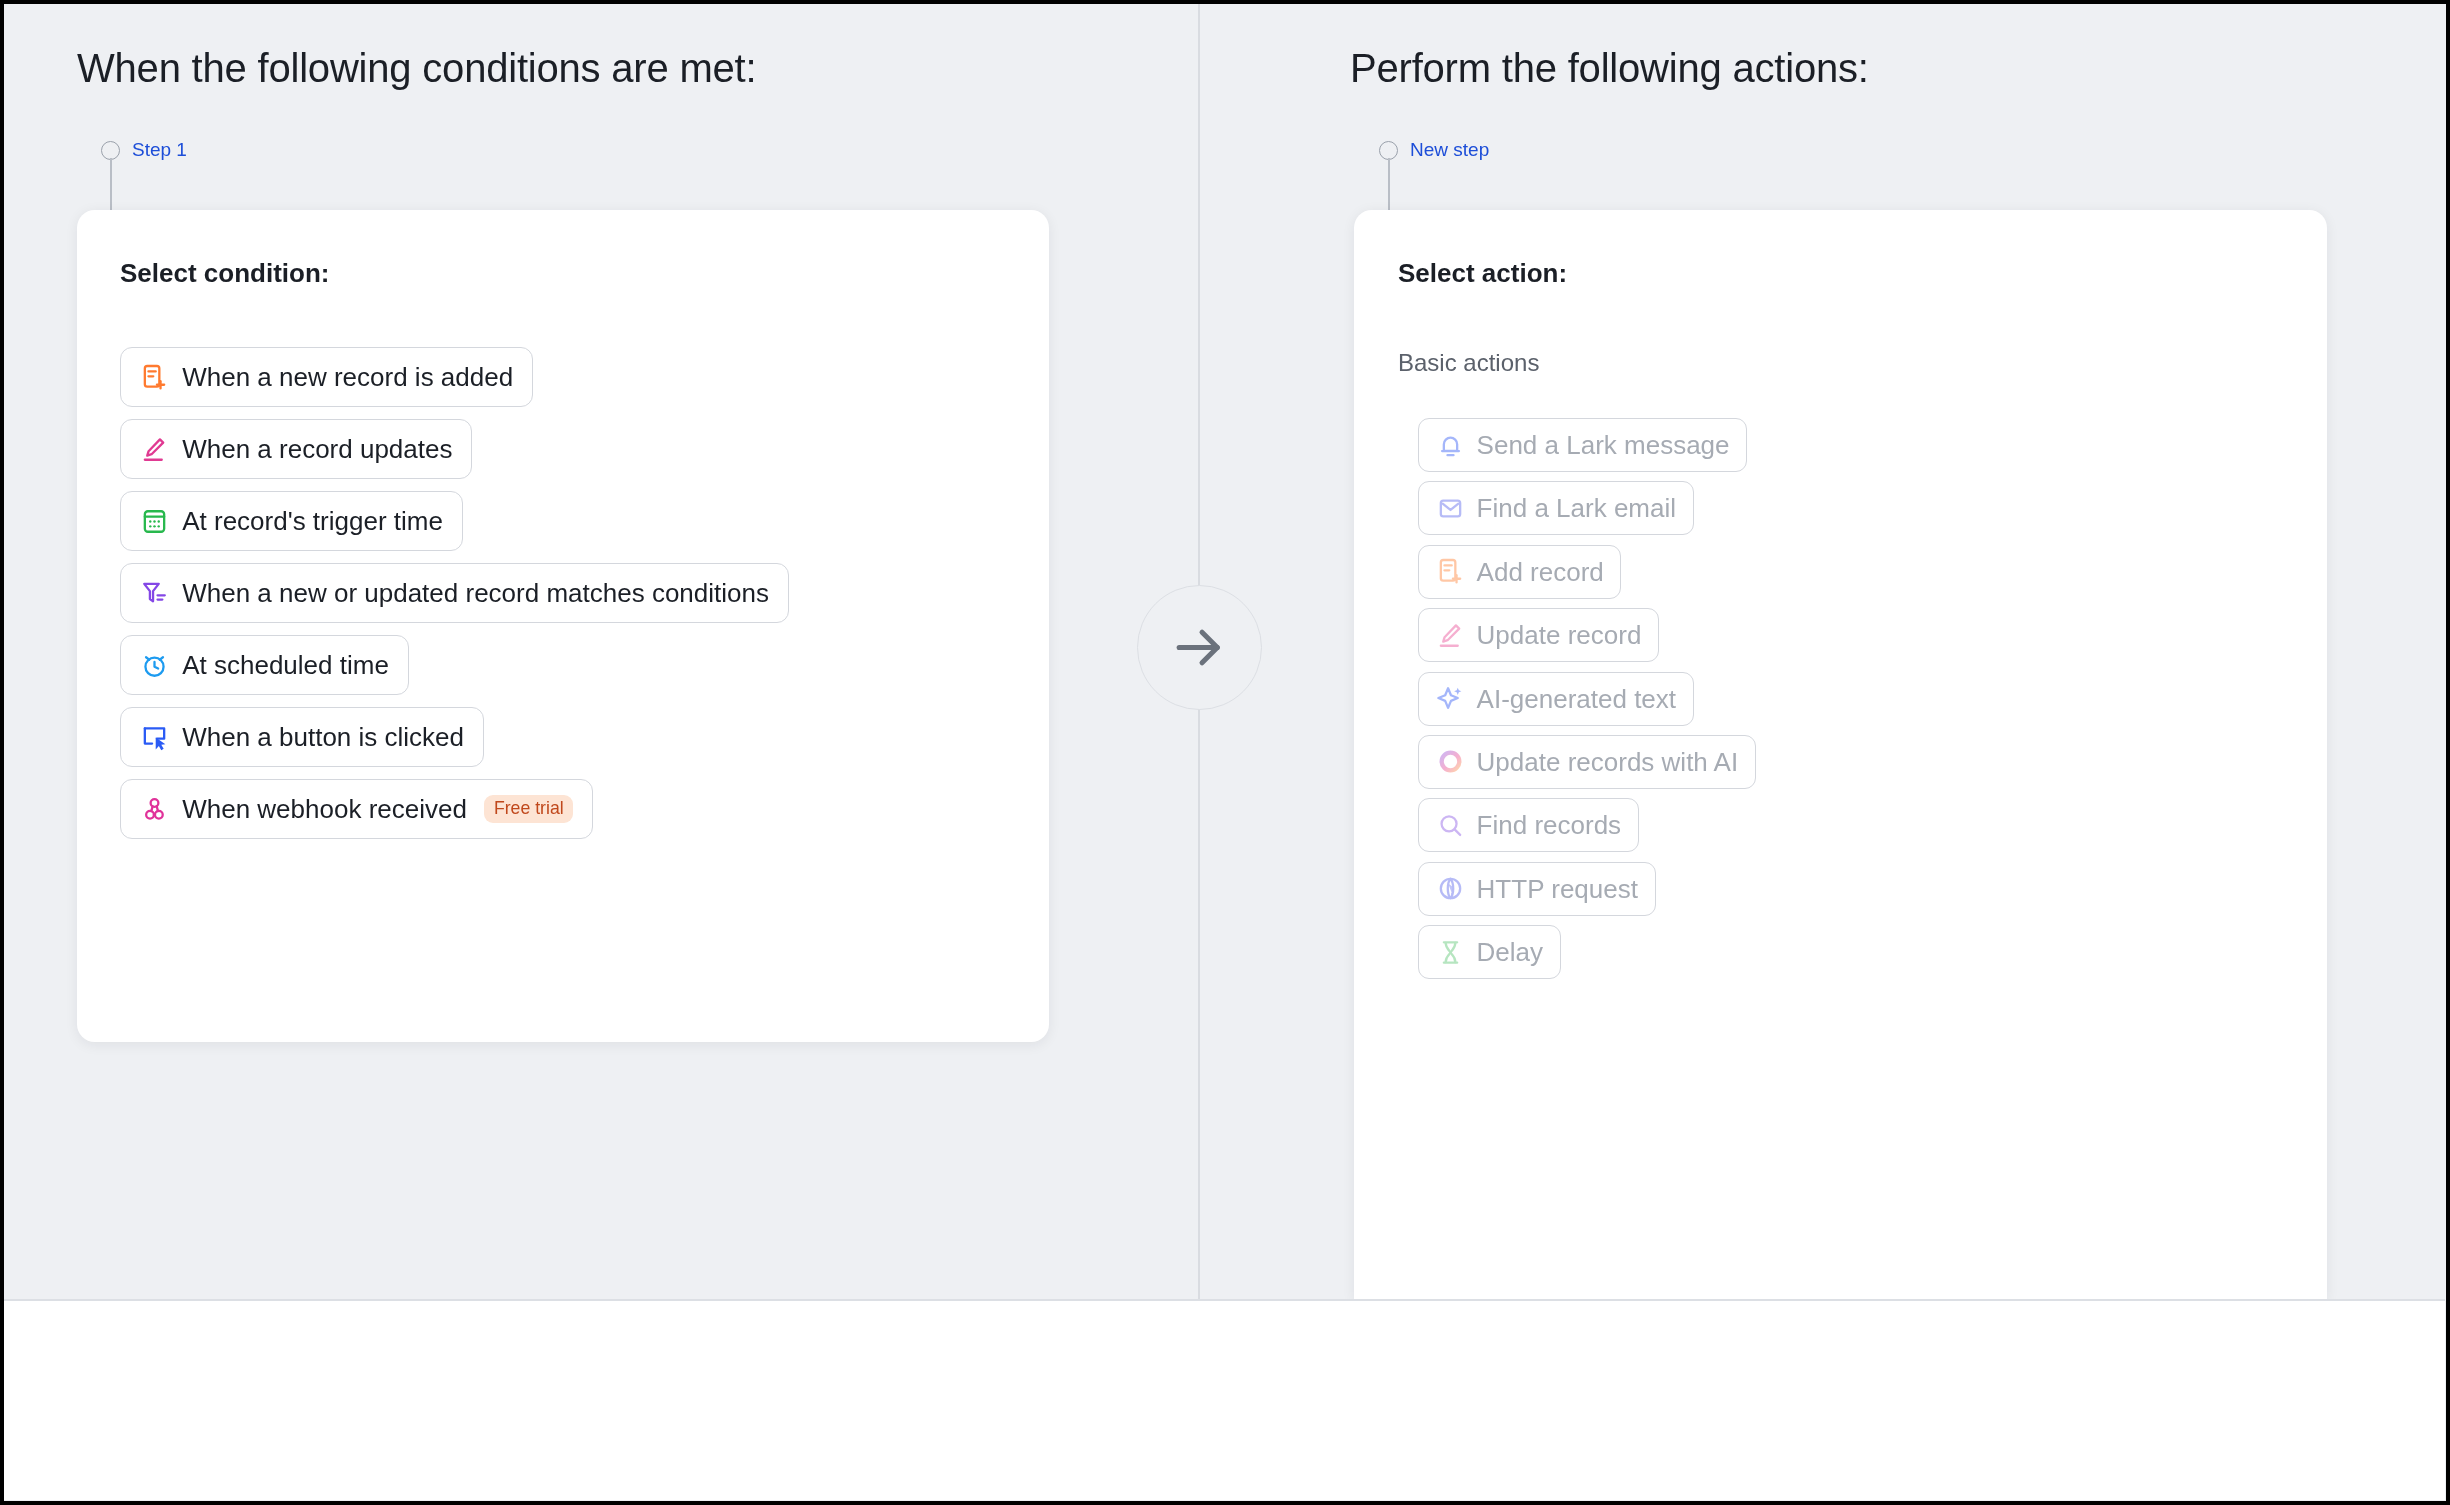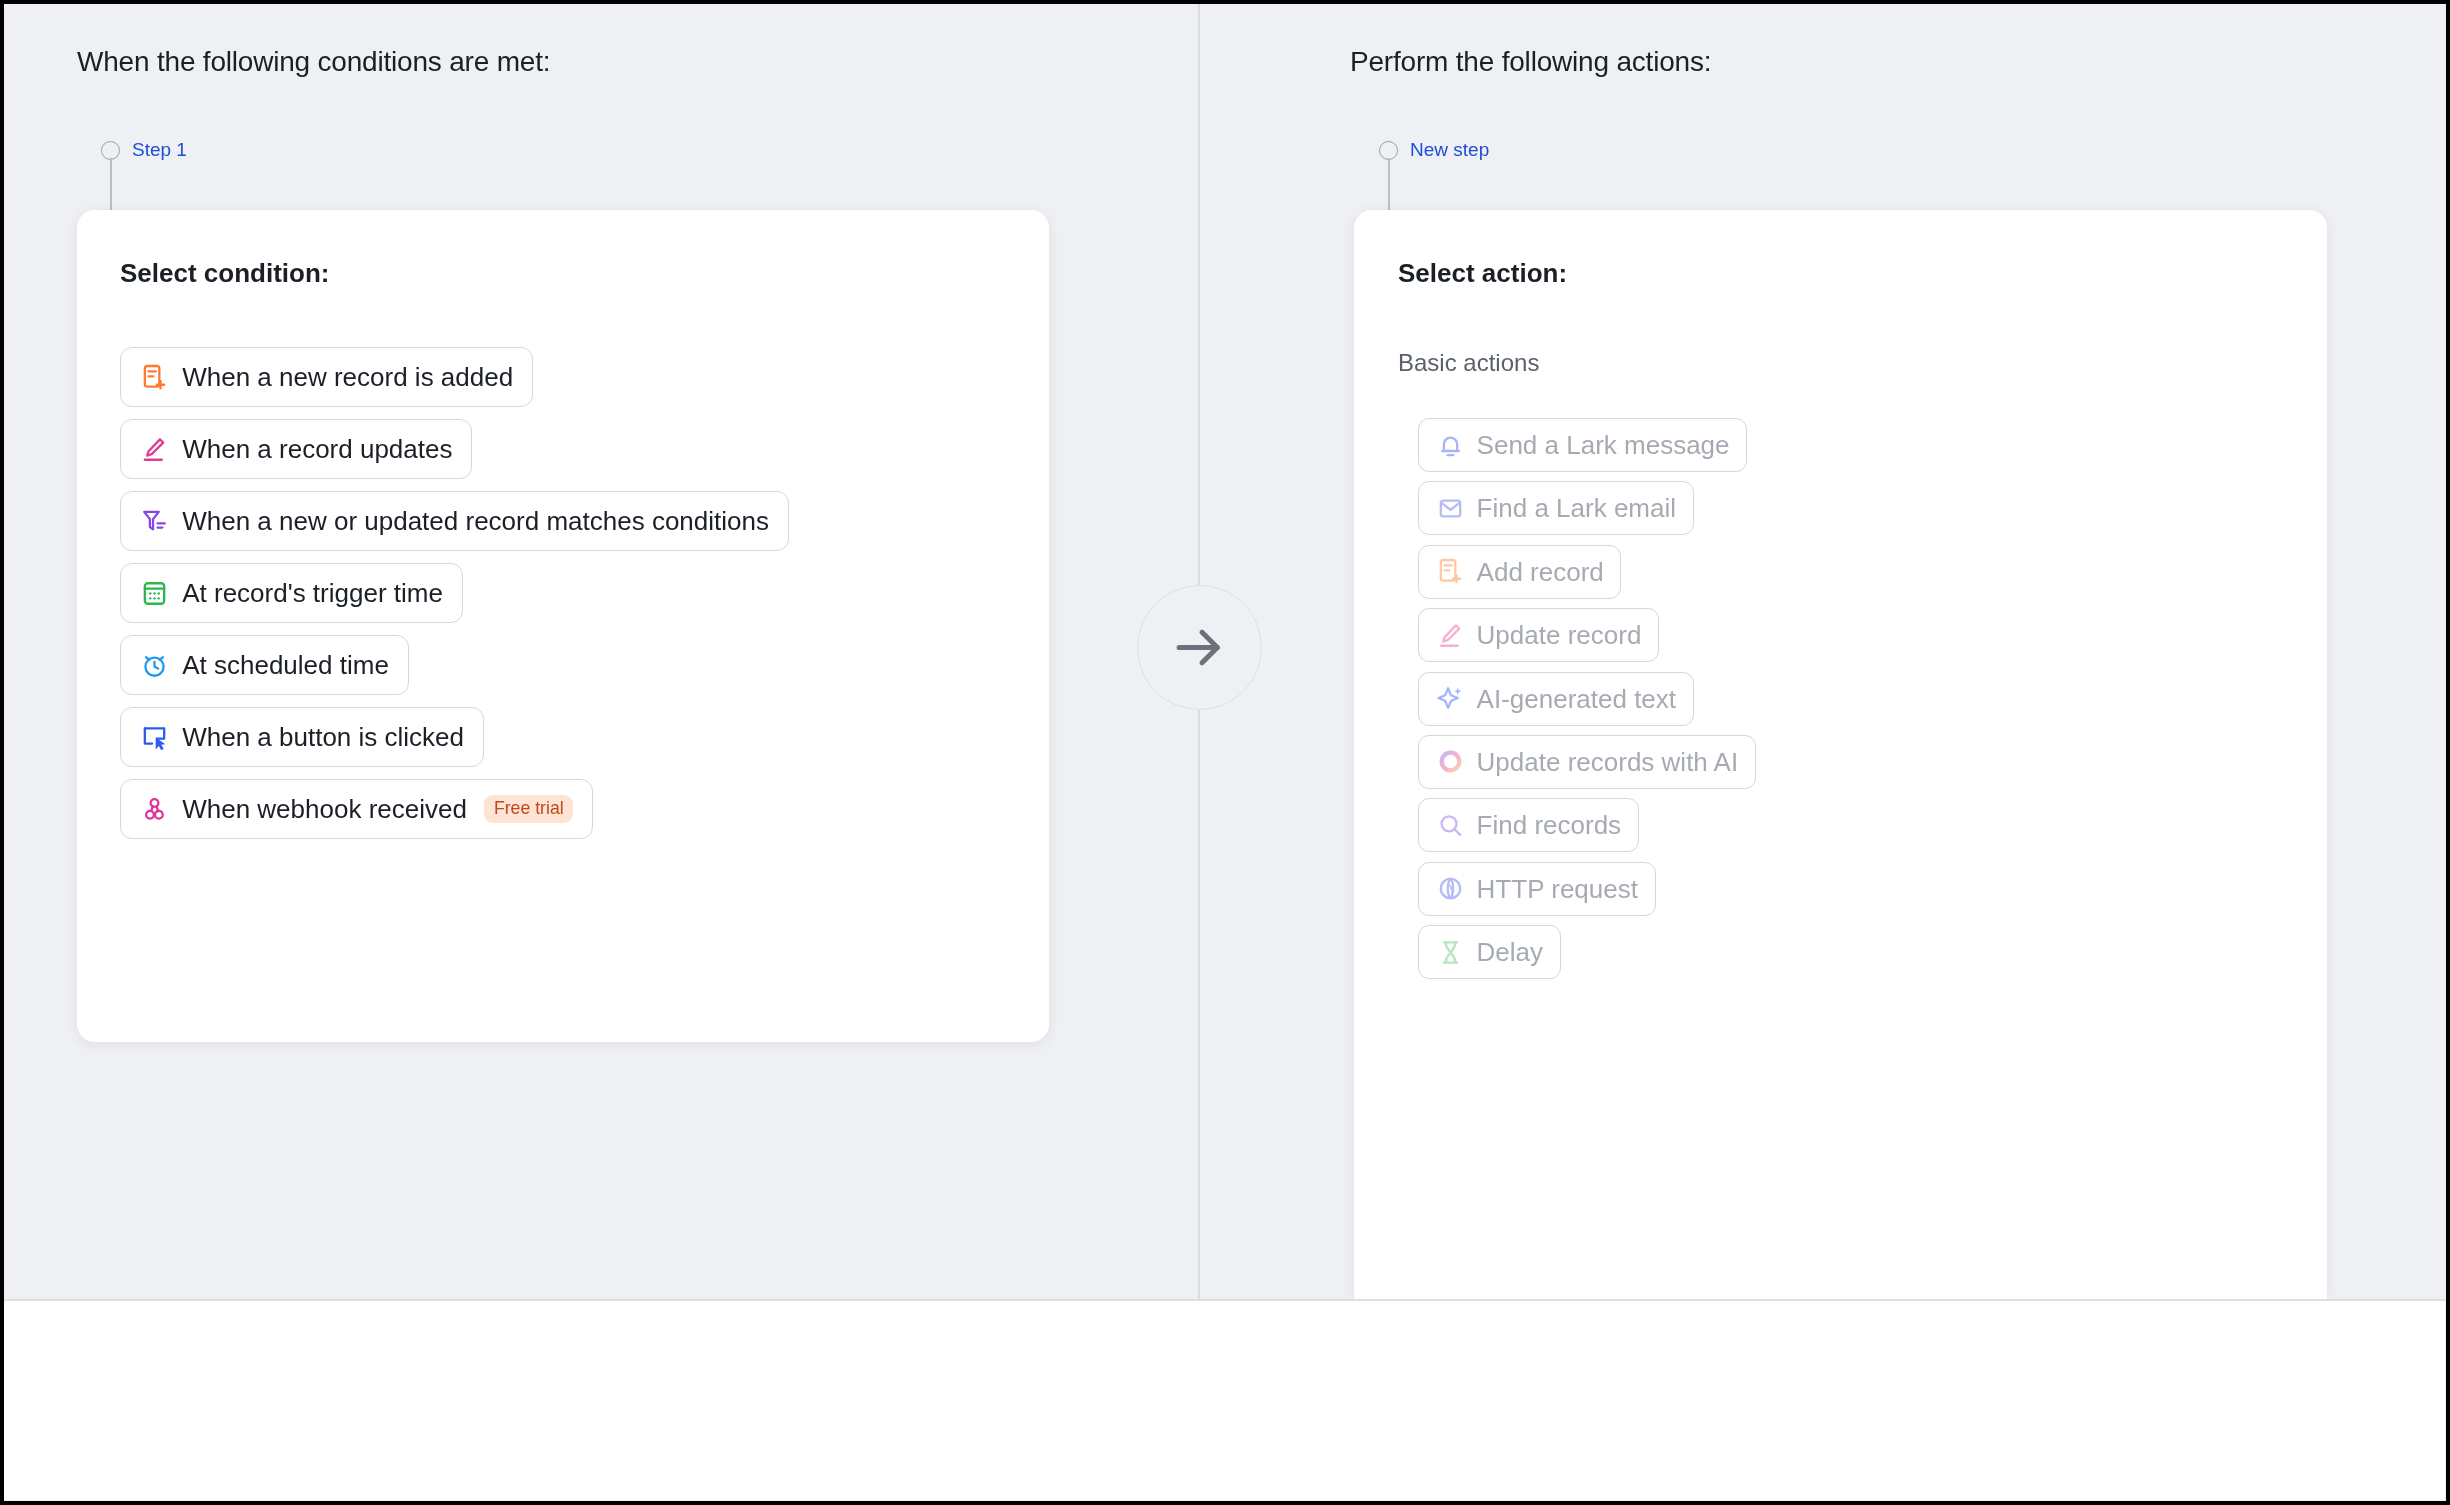--- a/index.html
+++ b/index.html
@@ -49,21 +49,21 @@
     border: 1.7px solid #dcdfe4;
     display: flex;
     align-items: center;
     justify-content: center;
   }
   .center-badge svg { display:block; }
 
   
   .col-title {
     position: absolute;
-    font-size: 28px;
+    font-size: 40px;
     font-weight: 400;
     color: #1b1f26;
     letter-spacing: -0.2px;
     white-space: nowrap;
   }
   #left-title  { left: 73px;  top: 42px; }
   #right-title { left: 1346px; top: 42px; }
 
   
   .step-row {
@@ -229,41 +229,41 @@
               <svg width="29" height="29" viewBox="0 0 24 24">
                 <path d="M16.5 3.6 L19.2 6.3 L9.6 15.9 L6 17 L7.1 13.4 Z" stroke="#E03A92" stroke-width="1.9" fill="none" stroke-linecap="round" stroke-linejoin="round"></path>
                 <line x1="4" y1="20.5" x2="18" y2="20.5" stroke="#E03A92" stroke-width="1.9" fill="none" stroke-linecap="round" stroke-linejoin="round"></line>
               </svg>
             </span>
             <span class="chip-label">When a record updates</span>
           </div>
           <div class="chip">
             <span class="chip-icon">
               <svg width="29" height="29" viewBox="0 0 24 24">
-                <path d="M3.5 4 H15.5 L10.8 10 V18.5 L8.2 16.6 V10 Z" stroke="#8447E6" stroke-width="1.9" fill="none" stroke-linecap="round" stroke-linejoin="round"></path>
-                <line x1="14.5" y1="13.5" x2="20.5" y2="13.5" stroke="#8447E6" stroke-width="1.9" fill="none" stroke-linecap="round" stroke-linejoin="round"></line>
-                <line x1="14.5" y1="17" x2="18.5" y2="17" stroke="#8447E6" stroke-width="1.9" fill="none" stroke-linecap="round" stroke-linejoin="round"></line>
-              </svg>
-            </span>
-            <span class="chip-label">When a new or updated record matches conditions</span>
-          </div>
-          <div class="chip">
-            <span class="chip-icon">
-              <svg width="29" height="29" viewBox="0 0 24 24">
                 <rect x="4" y="3.5" width="16" height="17" rx="2.5" stroke="#28B84D" stroke-width="1.9" fill="none" stroke-linecap="round" stroke-linejoin="round"></rect>
                 <line x1="4" y1="8" x2="20" y2="8" stroke="#28B84D" stroke-width="1.9" fill="none" stroke-linecap="round" stroke-linejoin="round"></line>
                 <circle cx="8.5" cy="12" r="1" fill="#28B84D" stroke="none"></circle>
                 <circle cx="12" cy="12" r="1" fill="#28B84D" stroke="none"></circle>
                 <circle cx="15.5" cy="12" r="1" fill="#28B84D" stroke="none"></circle>
                 <circle cx="8.5" cy="16" r="1" fill="#28B84D" stroke="none"></circle>
                 <circle cx="12" cy="16" r="1" fill="#28B84D" stroke="none"></circle>
                 <circle cx="15.5" cy="16" r="1" fill="#28B84D" stroke="none"></circle>
               </svg>
             </span>
             <span class="chip-label">At record's trigger time</span>
+          </div>
+          <div class="chip">
+            <span class="chip-icon">
+              <svg width="29" height="29" viewBox="0 0 24 24">
+                <path d="M3.5 4 H15.5 L10.8 10 V18.5 L8.2 16.6 V10 Z" stroke="#8447E6" stroke-width="1.9" fill="none" stroke-linecap="round" stroke-linejoin="round"></path>
+                <line x1="14.5" y1="13.5" x2="20.5" y2="13.5" stroke="#8447E6" stroke-width="1.9" fill="none" stroke-linecap="round" stroke-linejoin="round"></line>
+                <line x1="14.5" y1="17" x2="18.5" y2="17" stroke="#8447E6" stroke-width="1.9" fill="none" stroke-linecap="round" stroke-linejoin="round"></line>
+              </svg>
+            </span>
+            <span class="chip-label">When a new or updated record matches conditions</span>
           </div>
           <div class="chip">
             <span class="chip-icon">
               <svg width="29" height="29" viewBox="0 0 24 24">
                 <circle cx="12" cy="13" r="7.5" stroke="#1D9BF0" stroke-width="1.9" fill="none" stroke-linecap="round" stroke-linejoin="round"></circle>
                 <polyline points="12,9 12,13 15,14.5" stroke="#1D9BF0" stroke-width="1.9" fill="none" stroke-linecap="round" stroke-linejoin="round"></polyline>
                 <line x1="5" y1="5.2" x2="7.6" y2="7.2" stroke="#1D9BF0" stroke-width="1.9" fill="none" stroke-linecap="round" stroke-linejoin="round"></line>
                 <line x1="19" y1="5.2" x2="16.4" y2="7.2" stroke="#1D9BF0" stroke-width="1.9" fill="none" stroke-linecap="round" stroke-linejoin="round"></line>
               </svg>
             </span>

